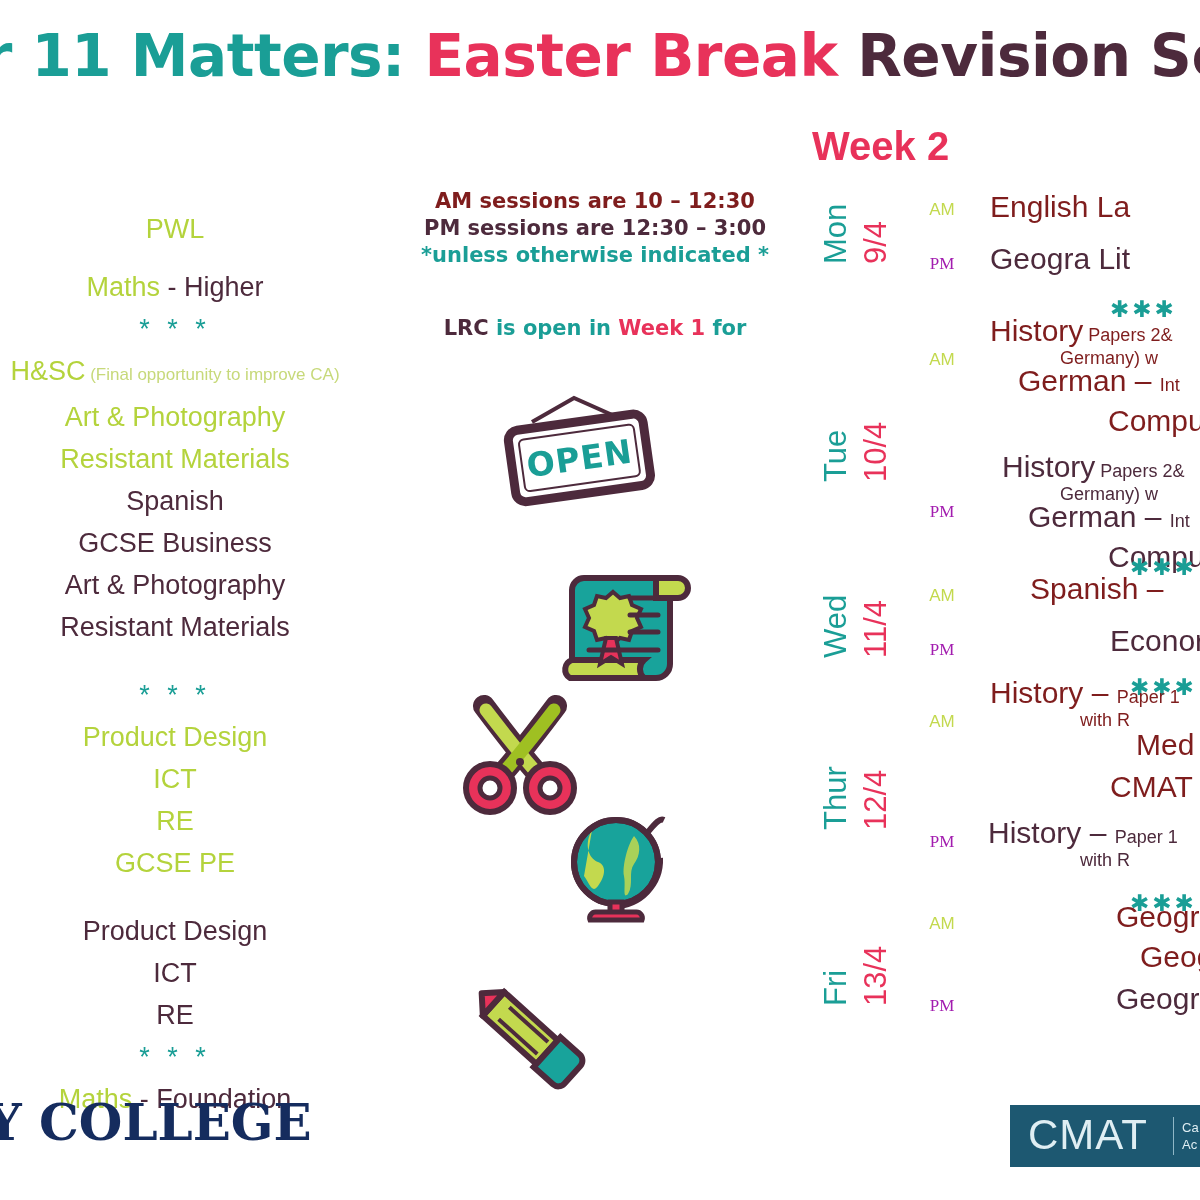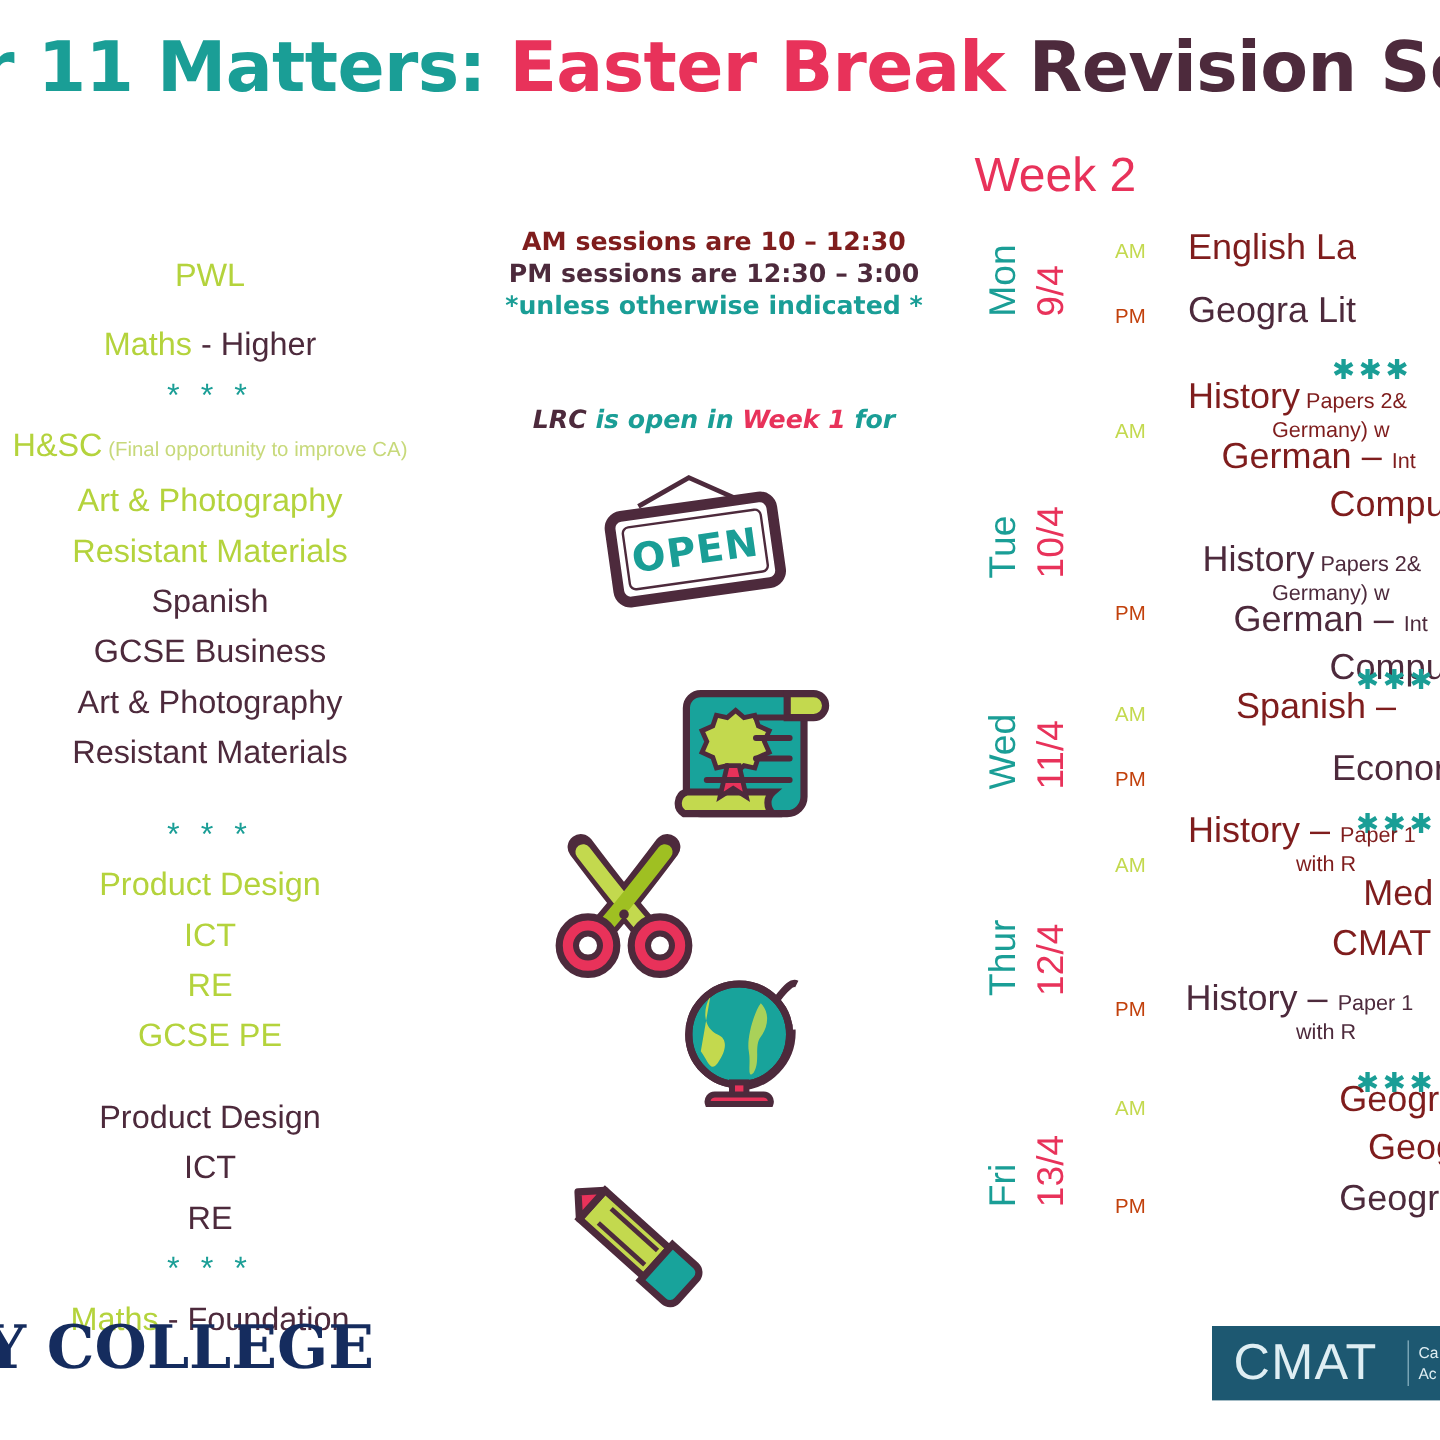--- a/index.html
+++ b/index.html
@@ -67,34 +67,34 @@
     font-size:21px;
     font-weight:700;
     line-height:27px;
     white-space:nowrap;
     font-family:"DejaVu Sans","Liberation Sans",sans-serif;
   }
   .c-green{color:#7f1d1d;}
   .c-plum{color:#4d2a3c;}
   .c-teal{color:#1a9e96;}
   .c-pink{color:#e8325a;}
-  .lrc-block{margin-top:68px;font-style:italic;}
+  .lrc-block{margin-top:46px;}
 
   
   .art{position:absolute;}
   .art svg{display:block;}
 
   
   .week2{
     position:absolute;
     left:812px;
     top:124px;
     font-size:40px;
     color:#e8325a;
-    font-weight:400;
+    font-weight:700;
     font-family:"Liberation Sans",sans-serif;
     white-space:nowrap;
   }
   .sched{position:absolute;left:800px;top:182px;width:420px;}
   .dayrow{position:relative;}
   .vrot{
     position:absolute;
     transform:rotate(-90deg);
     transform-origin:left top;
     white-space:nowrap;
@@ -104,21 +104,21 @@
   .v-day{color:#1a9e96;}
   .v-date{color:#e8325a;}
   .ampm{
     position:absolute;
     font-size:17px;
     width:60px;
     text-align:center;
     font-family:"Liberation Sans",sans-serif;
   }
   .am{color:#c3d94e;}
-  .pm{color:#c2410c;}
+  .pm{color:#a21caf;font-family:Liberation Serif, serif;}
   .subj{
     position:absolute;
     left:190px;
     width:420px;
     text-align:left;
     white-space:nowrap;
     font-size:30px;
     font-family:"Liberation Sans",sans-serif;
   }
   .subj .tiny{font-size:18px;}

